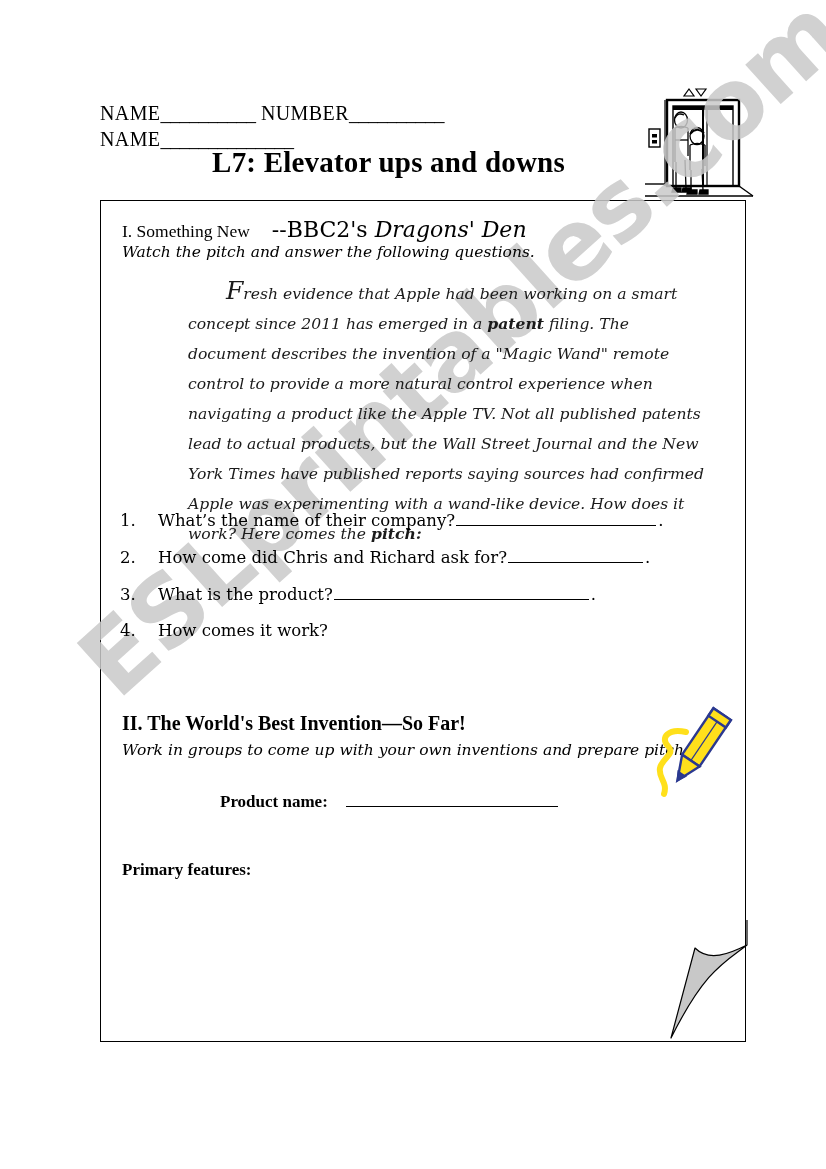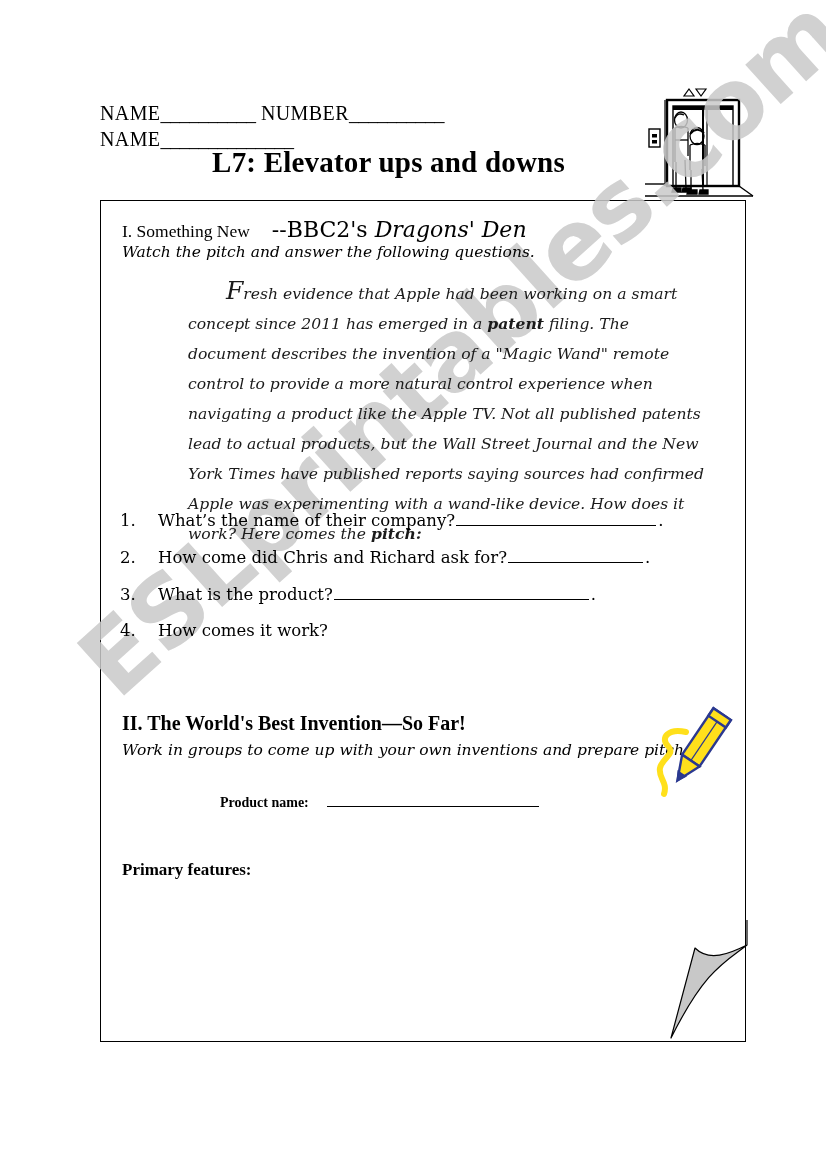--- a/index.html
+++ b/index.html
@@ -199,21 +199,21 @@
     top: 541px;
     font-size: 15.5px;
     font-style: italic;
     font-family: "DejaVu Serif", serif;
     white-space: nowrap;
   }
   #product-name-row {
     position: absolute;
     left: 120px;
     top: 592px;
-    font-size: 14px;
+    font-size: 17px;
     font-weight: bold;
     display: flex;
     align-items: baseline;
     white-space: nowrap;
     justify-content: flex-end;
   }
   #product-name-row .pn-line {
     display: inline-block;
     width: 212px;
     border-bottom: 1.3px solid #000;

